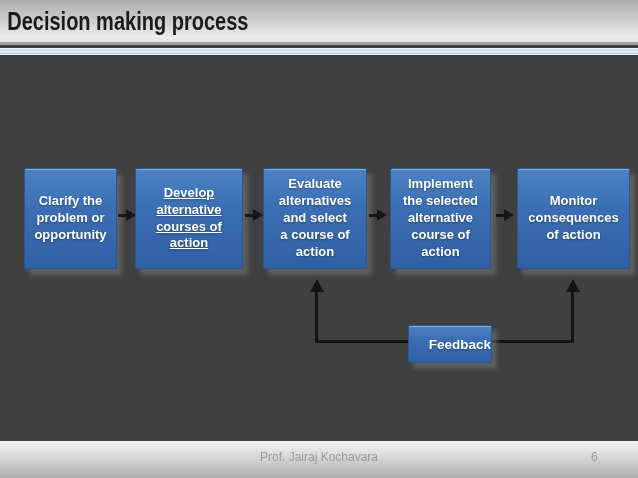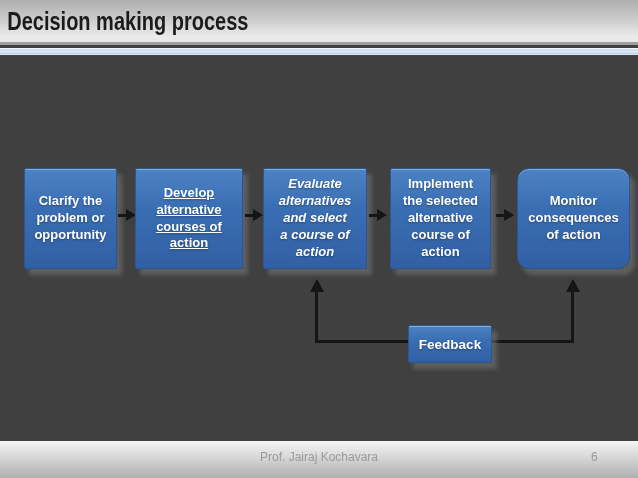--- a/index.html
+++ b/index.html
@@ -54,23 +54,23 @@
     justify-content: center;
     text-align: center;
     color: #ffffff;
     font-weight: bold;
     font-size: 13px;
     line-height: 1.3;
     text-shadow: 0 1px 2px rgba(0,0,0,0.35);
   }
   .s1 { left: 24px;  width: 93px;  padding: 0 8px; }
   .s2 { left: 135px; width: 108px; padding: 0 6px; text-decoration: underline; }
-  .s3 { left: 263px; width: 104px; padding: 0 14px; font-style: italic; }
+  .s3 { left: 263px; width: 104px; padding: 0 14px; }
   .s4 { left: 390px; width: 101px; padding: 6px 7px; }
-  .s5 { left: 517px; width: 113px; padding: 0 5px; border-radius: 12px; }
+  .s5 { left: 517px; width: 113px; padding: 0 5px; }
 
   
   .harrow { position: absolute; top: 209px; width: 18px; height: 13px; }
   .harrow .shaft {
     position: absolute; left: 0; top: 5px;
     width: 10px; height: 3px; background: #151515;
   }
   .harrow .head {
     position: absolute; left: 8px; top: 0;
     width: 0; height: 0;
@@ -99,21 +99,21 @@
   .feedback-box {
     position: absolute;
     left: 408px; top: 325px;
     width: 84px; height: 38px;
     background: linear-gradient(#4c82c4, #3a6eb3 40%, #315fa5);
     border: 1px solid #29588f;
     border-radius: 2px;
     box-shadow: 5px 6px 4px rgba(120,120,120,0.55), inset 0 1px 0 rgba(255,255,255,0.35);
     display: flex;
     align-items: center;
-    justify-content: center;
+    justify-content: flex-end;
     color: #ffffff;
     font-weight: bold;
     font-size: 13.5px;
     text-shadow: 0 1px 2px rgba(0,0,0,0.35);
   }
 
   
   .footer {
     position: absolute;
     left: 0; right: 0; bottom: 0;

